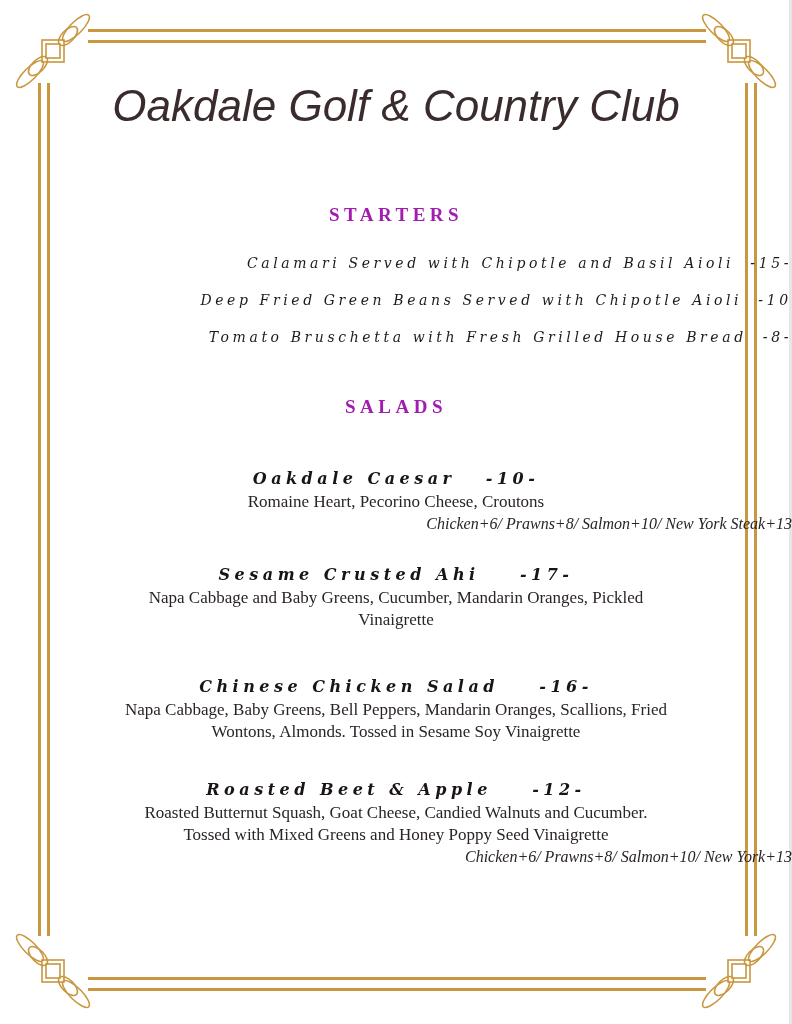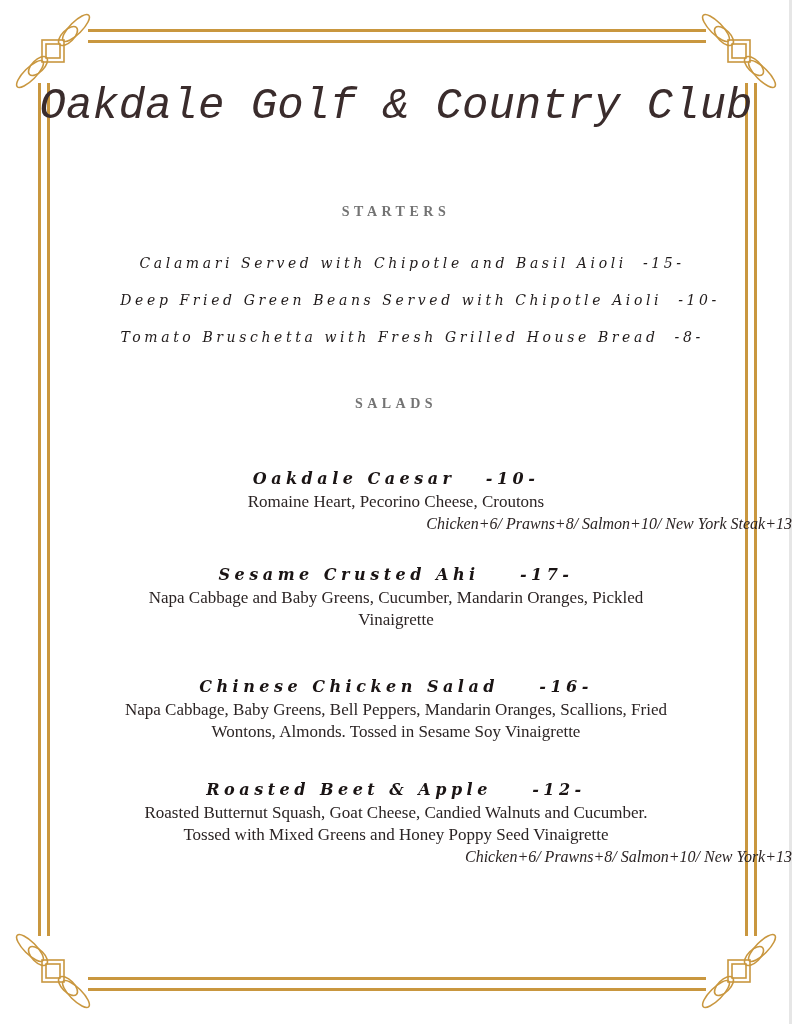--- a/index.html
+++ b/index.html
@@ -42,41 +42,41 @@
       width: 80px;
       height: 80px;
     }
     .ornament svg { width: 80px; height: 80px; display: block; }
 
     .title {
       position: absolute;
       left: 0; width: 792px;
       top: 76px;
       text-align: center;
-      font-family: Liberation Mono, monospace;
+      font-family: Liberation Sans, sans-serif;
       font-style: italic;
       font-size: 44px;
       letter-spacing: 0px;
       color: #3a2c2c;
       line-height: 60px;
     }
     .section-heading {
       position: absolute;
       left: 0; width: 792px;
       text-align: center;
       font-family: "Liberation Serif", serif;
       font-weight: bold;
-      font-size: 14px;
+      font-size: 19px;
       letter-spacing: 4.5px;
-      color: #737373;
+      color: #a21caf;
     }
     .starter {
       position: absolute;
       left: 0; width: 792px;
-      text-align: center;
+      text-align: right;
       font-family: "DejaVu Serif", serif;
       font-style: italic;
       font-size: 14px;
       letter-spacing: 3.6px;
       color: #1f1a1a;
       white-space: pre;
     }
     .salad {
       position: absolute;
       left: 0; width: 792px;

